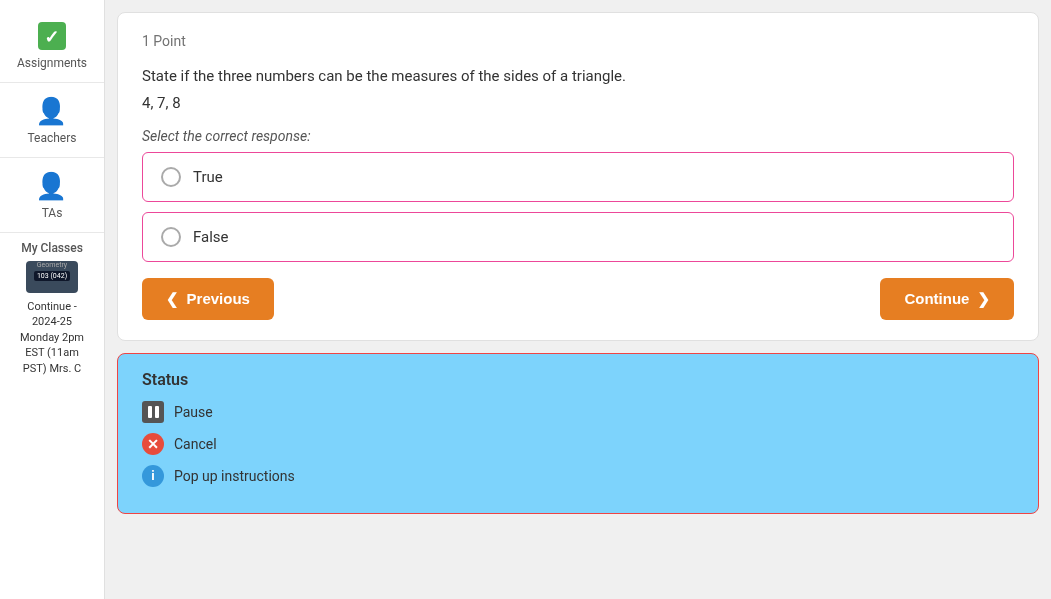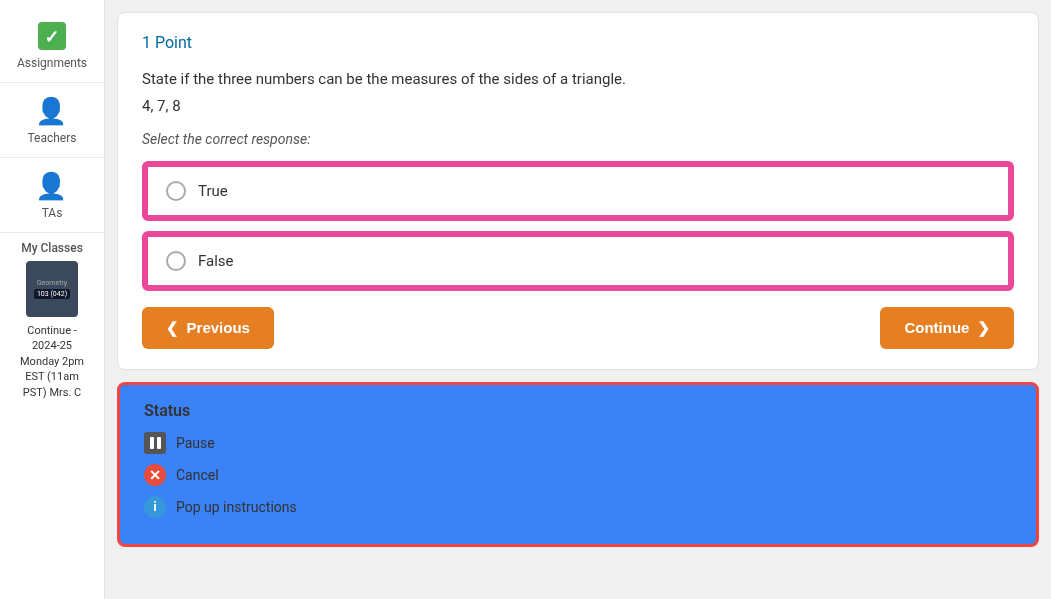--- a/index.html
+++ b/index.html
@@ -72,27 +72,26 @@
     }
     .my-classes-label {
       font-size: 12px;
       color: #555;
       font-weight: 500;
       margin-bottom: 6px;
       text-align: center;
     }
     .class-thumbnail {
       width: 52px;
-      height: 56px;
+      height: 32px;
       background: #3a4a5c;
       border-radius: 4px;
       display: flex;
       flex-direction: column;
       align-items: center;
-      justify-content: center;
       margin-bottom: 6px;
       position: relative;
       overflow: hidden;
     }
     .class-thumb-text {
       font-size: 7px;
       color: #aaa;
       text-align: center;
       line-height: 1.2;
     }
@@ -136,44 +135,44 @@
       justify-content: space-between;
       align-items: center;
       margin-bottom: 16px;
     }
     .question-title {
       font-size: 18px;
       font-weight: 600;
       color: #e67e22;
     }
     .question-points {
-      font-size: 16px;
-      color: #0369a1;
+      font-size: 14px;
+      color: #737373;
     }
     .question-text {
       font-size: 15px;
       color: #333;
       margin-bottom: 6px;
       line-height: 1.5;
     }
     .question-values {
       font-size: 15px;
       color: #333;
       margin-bottom: 16px;
     }
     .select-label {
       font-size: 14px;
       color: #555;
       font-style: italic;
-      margin-bottom: 14px;
+      margin-bottom: 8px;
     }
 
     
     .answer-option {
-      border: 6px solid #ec4899;
+      border: 1px solid #ec4899;
       border-radius: 6px;
       padding: 14px 18px;
       margin-bottom: 10px;
       display: flex;
       align-items: center;
       gap: 12px;
       cursor: pointer;
       background: #fff;
     }
     .radio-circle {
@@ -217,23 +216,23 @@
       font-size: 15px;
       font-weight: 600;
       cursor: pointer;
       display: flex;
       align-items: center;
       gap: 8px;
     }
 
     
     .status-card {
-      background: #3b82f6;
+      background: #7dd3fc;
       border-radius: 8px;
-      border: 3px solid #ef4444;
+      border: 1px solid #ef4444;
       padding: 16px 24px;
       flex-shrink: 0;
     }
     .status-title {
       font-size: 16px;
       font-weight: 600;
       color: #333;
       margin-bottom: 12px;
     }
     .status-item {

